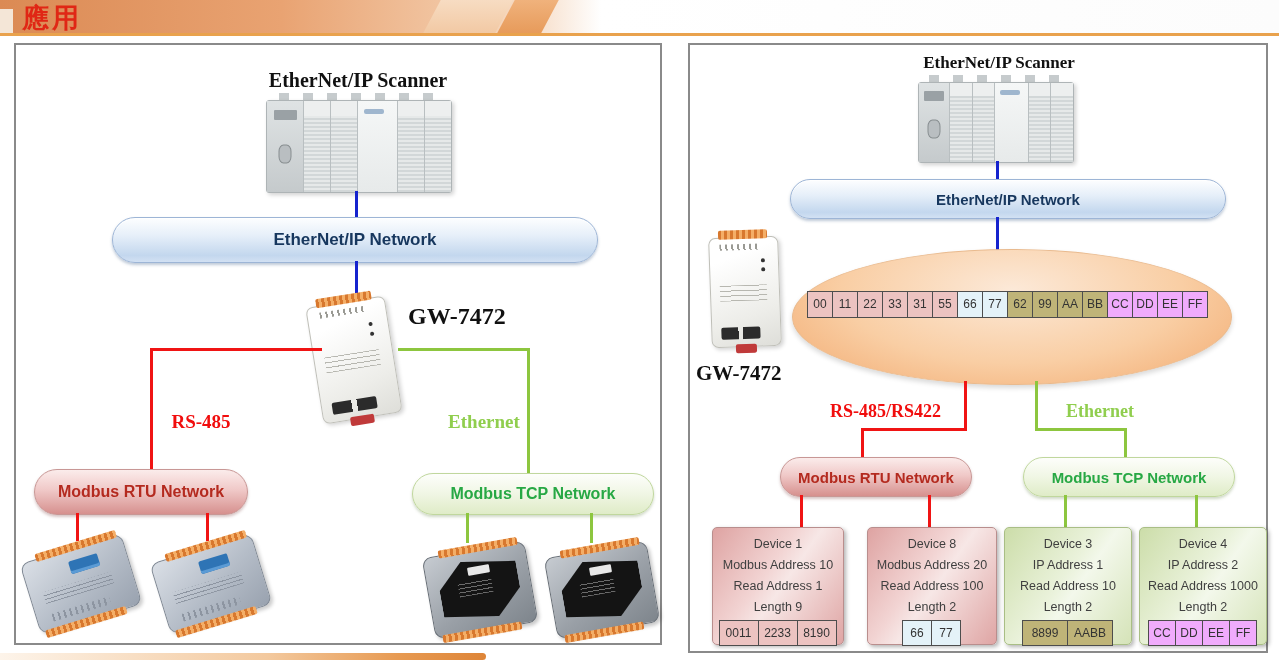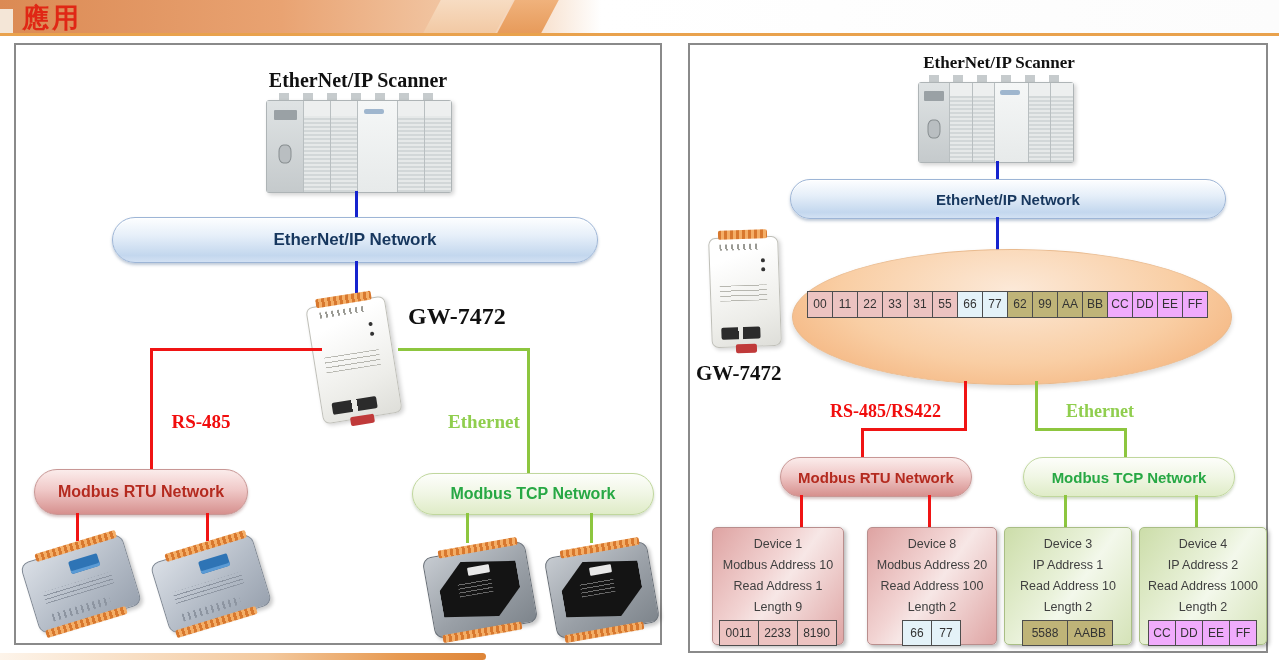--- a/index.html
+++ b/index.html
@@ -340,21 +340,21 @@
         <span class="cell pale" style="width:28px;">77</span>
       </div>
     </div>
 
     <div class="devbox greenbg" style="left:314px;top:482px;width:126px;">
       <div class="row">Device 3</div>
       <div class="row">IP Address 1</div>
       <div class="row">Read Address 10</div>
       <div class="row">Length 2</div>
       <div class="cells">
-        <span class="cell khaki" style="width:44px;">5588</span>
+        <span class="cell khaki" style="width:44px;">8899</span>
         <span class="cell khaki" style="width:44px;">AABB</span>
       </div>
     </div>
 
     <div class="devbox greenbg" style="left:449px;top:482px;width:126px;">
       <div class="row">Device 4</div>
       <div class="row">IP Address 2</div>
       <div class="row">Read Address 1000</div>
       <div class="row">Length 2</div>
       <div class="cells">

